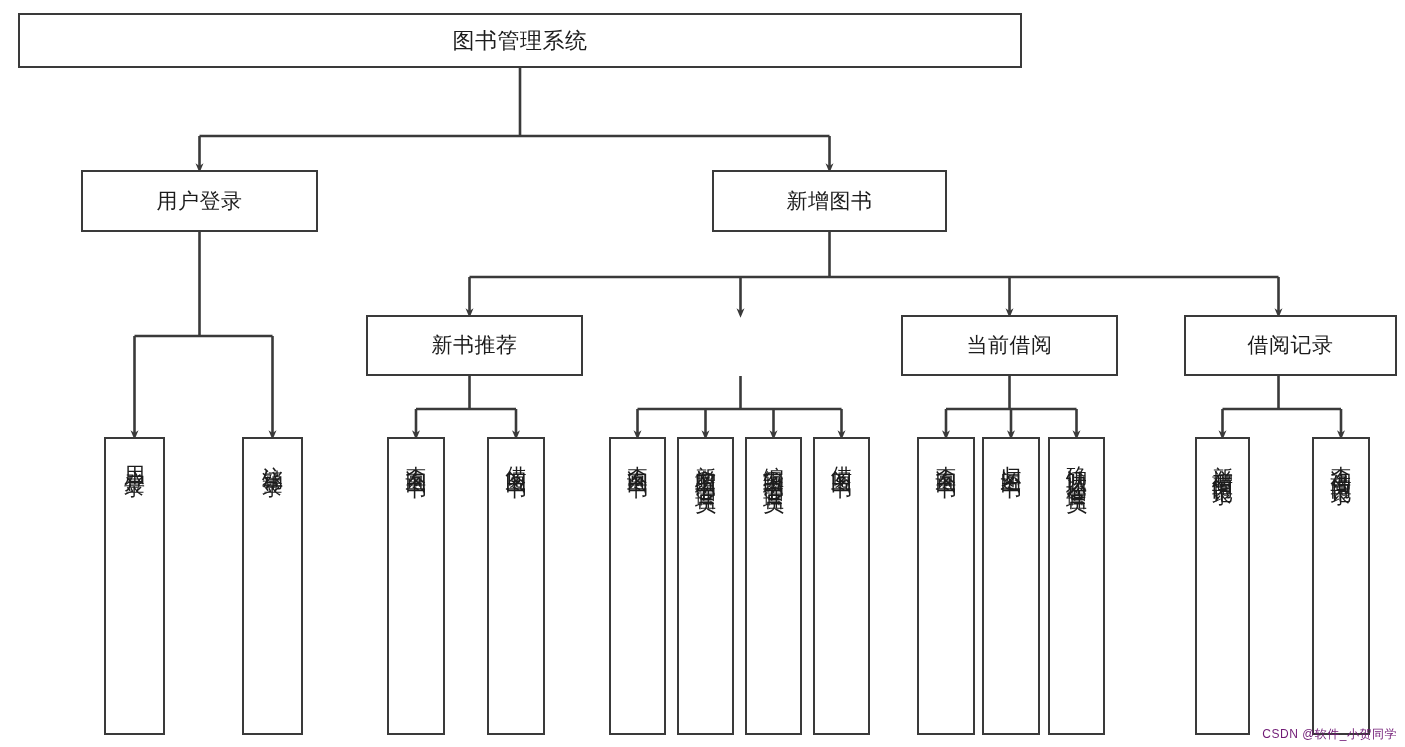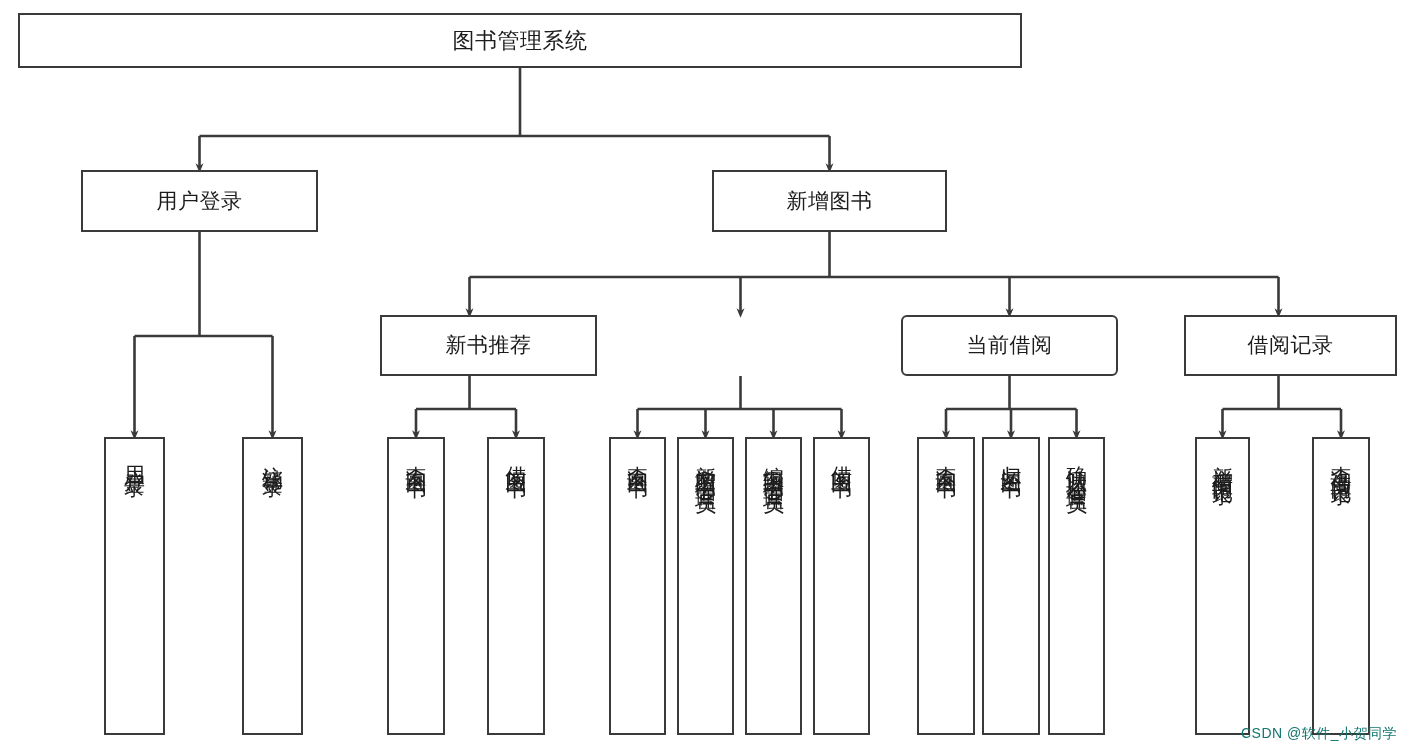--- a/index.html
+++ b/index.html
@@ -57,22 +57,22 @@
     font-size: 21px;
     line-height: 1.05;
     letter-spacing: 4px;
     white-space: nowrap;
   }
   .node.root .label { font-size: 22px; }
   #watermark {
     position: absolute;
     right: 8px;
     bottom: 4px;
-    font-size: 14px;
-    color: #0f766e;
+    font-size: 12px;
+    color: #701a75;
     letter-spacing: 0.5px;
     white-space: nowrap;
   }
 </style>
 </head>
 <body>
 
 <div id="canvas">
   <svg id="edges" viewBox="0 0 1405 747">
     <defs>
@@ -122,26 +122,26 @@
   </div>
 
   <div class="node h" style="left:81px;top:170px;width:237px;height:62px;">
     <span class="label">用户登录</span>
   </div>
 
   <div class="node h" style="left:712px;top:170px;width:235px;height:62px;">
     <span class="label">新增图书</span>
   </div>
 
-  <div class="node h" style="left:380px;top:315px;width:217px;height:61px;">
+  <div class="node h" style="left:366px;top:315px;width:217px;height:61px;">
     <span class="label">新书推荐</span>
   </div>
 
 
-  <div class="node h" style="left:901px;top:315px;width:217px;height:61px;border-radius:6px;">
+  <div class="node h" style="left:901px;top:315px;width:217px;height:61px;">
     <span class="label">当前借阅</span>
   </div>
 
   <div class="node h" style="left:1172px;top:315px;width:213px;height:61px;margin-left:12px;">
     <span class="label">借阅记录</span>
   </div>
 
   <div class="node v" style="left:104px;top:437px;width:61px;height:298px;">
     <span class="label">用户登录</span>
   </div>

